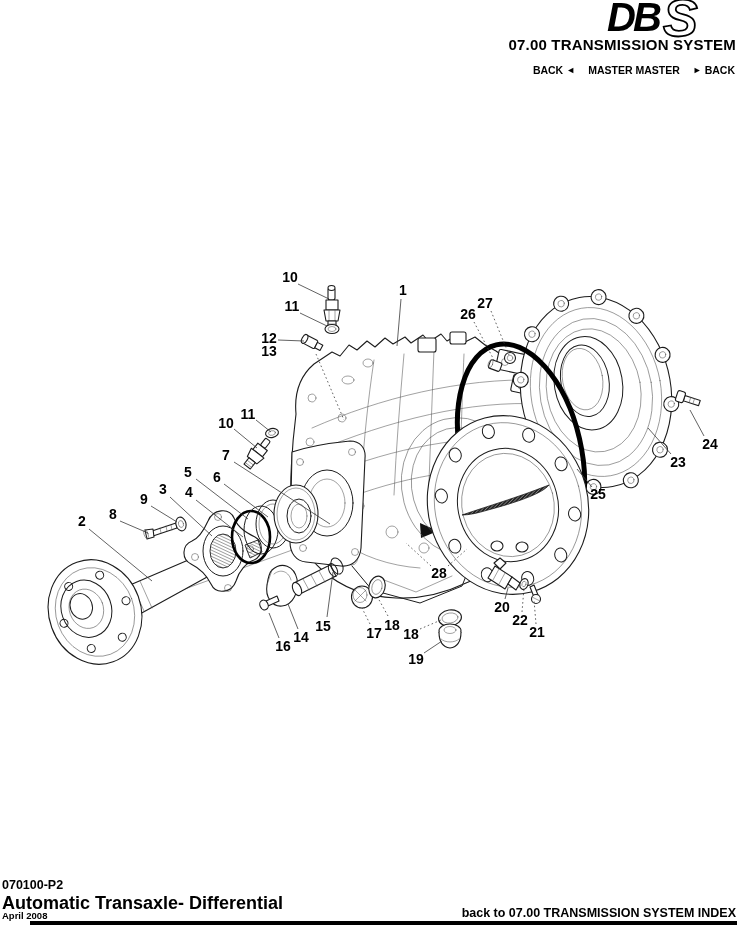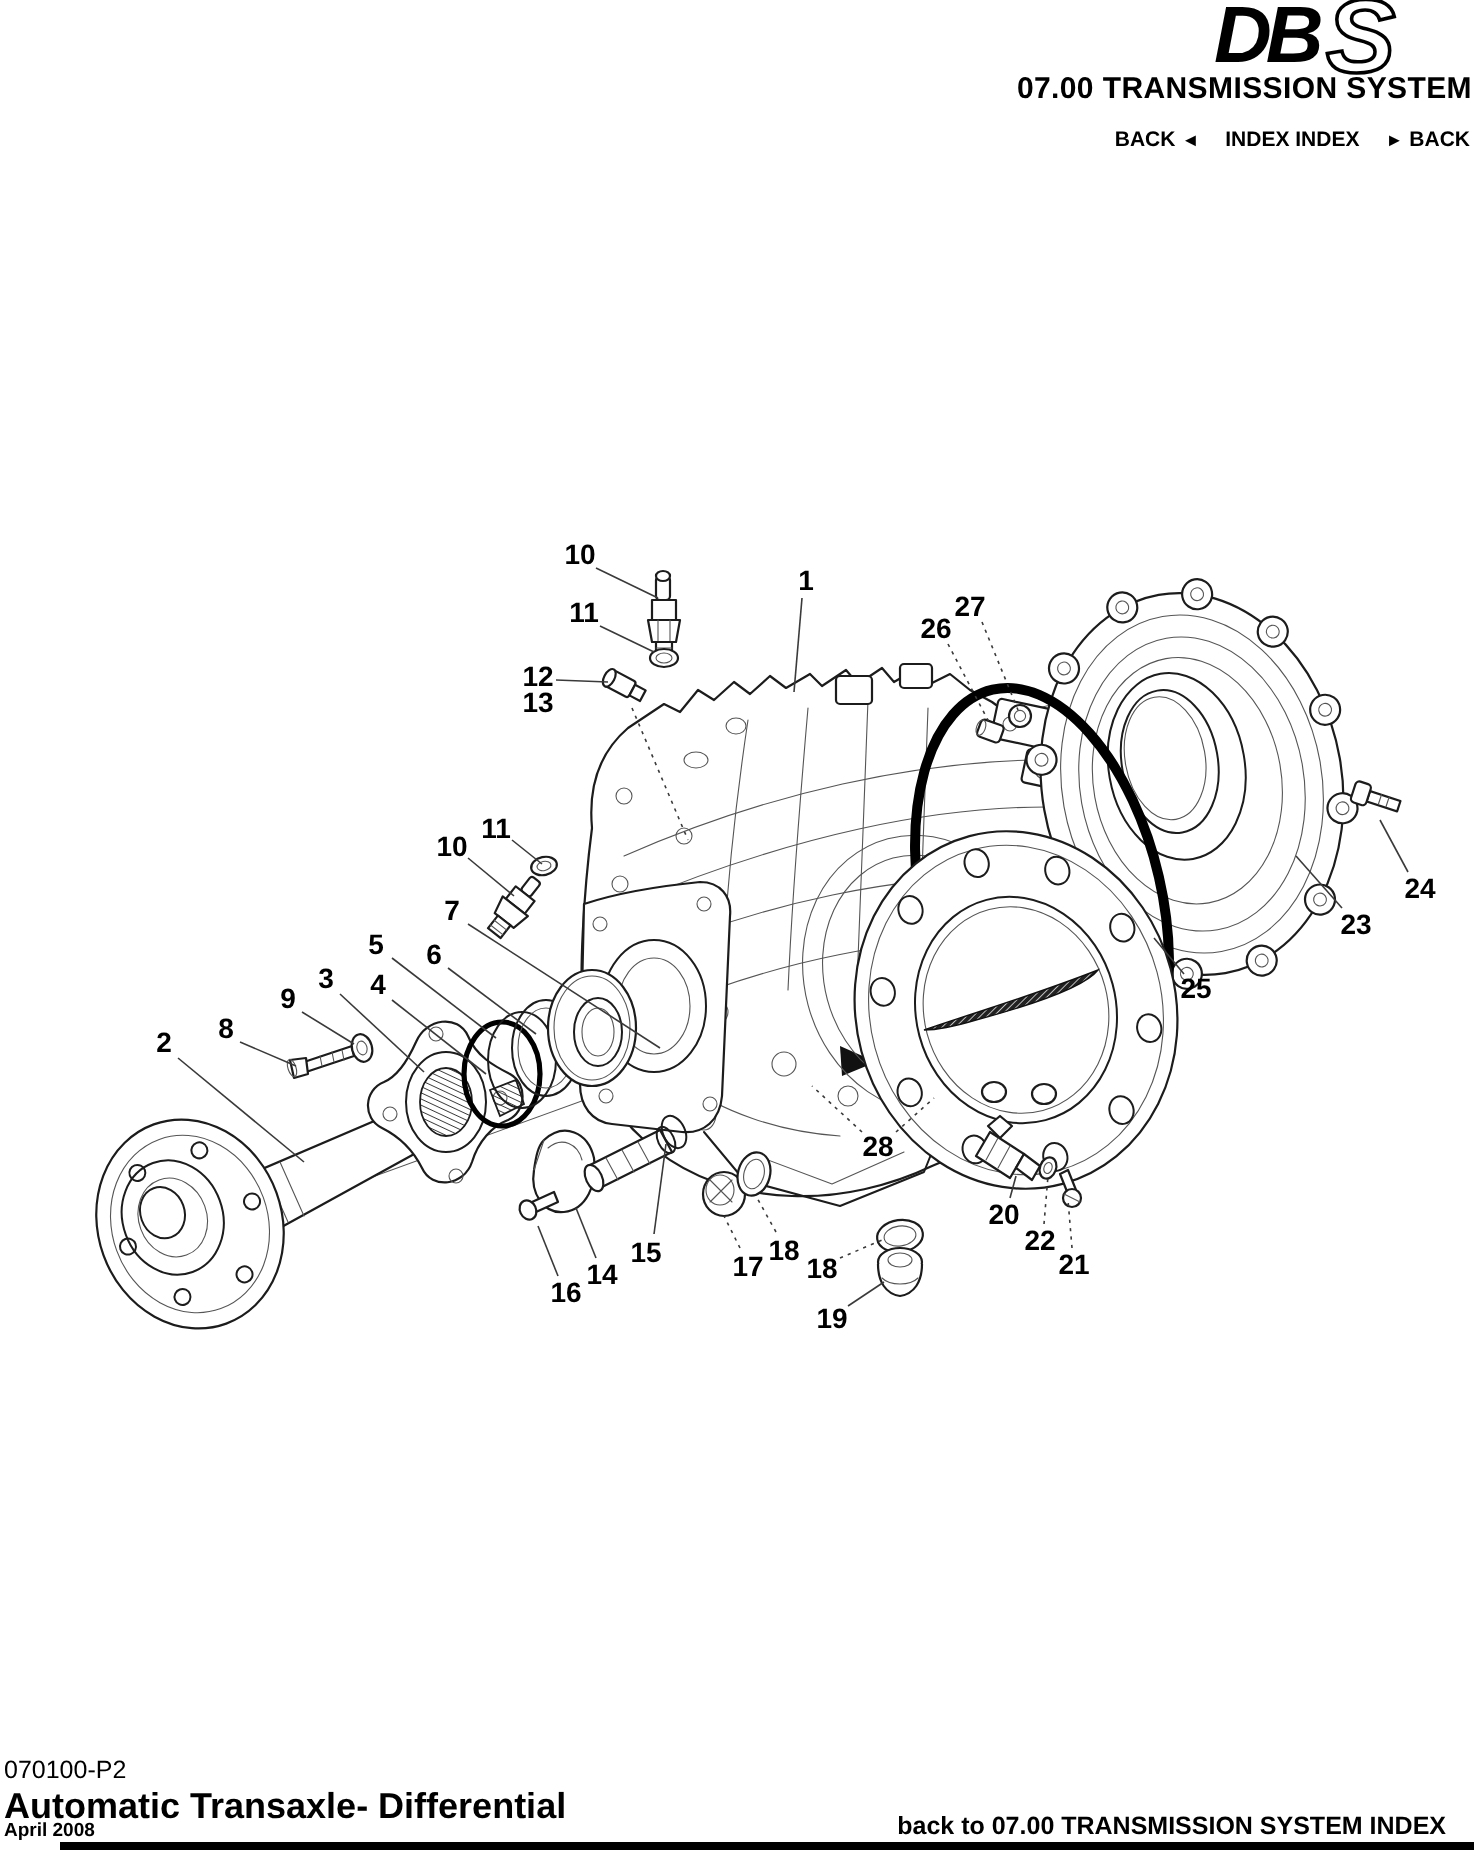--- a/index.html
+++ b/index.html
@@ -15,41 +15,41 @@
   .diagram-wrap{position:absolute;inset:0}
   svg.diagram{position:absolute;left:0;top:0}
   .ln{fill:none;stroke:#1c1c1c;stroke-width:1;stroke-linejoin:round;stroke-linecap:round}
   .lnf{fill:#fff;stroke:#1c1c1c;stroke-width:1.1;stroke-linejoin:round}
   .thin{stroke-width:.55;stroke:#555}
   .oring{fill:none;stroke:#000;stroke-width:5}
   .oring4{fill:none;stroke:#000;stroke-width:2.6}
   .leader{fill:none;stroke:#3a3a3a;stroke-width:.8}
   .leader.dotted{stroke-dasharray:1.6 2.6}
   text.callout{font-family:"Liberation Sans",sans-serif;font-size:14px;font-weight:bold;fill:#000;text-anchor:middle}
-  .doc-number{position:absolute;left:2px;top:878px;font-size:12.5px;font-weight:normal}
+  .doc-number{position:absolute;left:2px;top:878px;font-size:12.5px;font-weight:bold}
   .doc-title{position:absolute;left:2px;top:893px;font-size:18px;font-weight:bold}
   .doc-date{position:absolute;left:2px;top:910px;font-size:9.5px;font-weight:bold}
-  .back-link{position:absolute;right:14px;top:906px;font-size:12.5px;font-weight:bold;cursor:pointer;white-space:nowrap}
+  .back-link{position:absolute;right:1px;top:906px;font-size:12.5px;font-weight:bold;cursor:pointer;white-space:nowrap}
   .footer-bar{position:absolute;left:30px;right:0;top:921px;height:4px;background:#000}
 </style>
 </head>
 <body>
 
 <svg class="logo" width="128" height="44" viewBox="0 0 128 44">
   <text x="0" y="31" font-size="40" font-weight="bold" font-style="italic" letter-spacing="-3">DB</text>
   <text x="56" y="36" font-size="52" font-weight="bold" font-style="italic" fill="#fff" stroke="#000" stroke-width="1.8">S</text>
 </svg>
 
 <div class="title">07.00 TRANSMISSION SYSTEM</div>
 
 <div class="nav">
   <span>BACK</span>
   <span class="arrow">◄</span>
   <span class="gap"></span>
-  <span>INDEX INDEX</span>
+  <span>MASTER MASTER</span>
   <span class="gap"></span>
   <span class="arrow">►</span>
   <span>BACK</span>
 </div>
 
 <div class="diagram-wrap">
 <svg class="diagram" width="737" height="926" viewBox="0 0 737 926">
   <defs>
     <pattern id="wingH" width="2.4" height="2.4" patternUnits="userSpaceOnUse" patternTransform="rotate(45)">
       <rect width="2.4" height="2.4" fill="#222"></rect>

